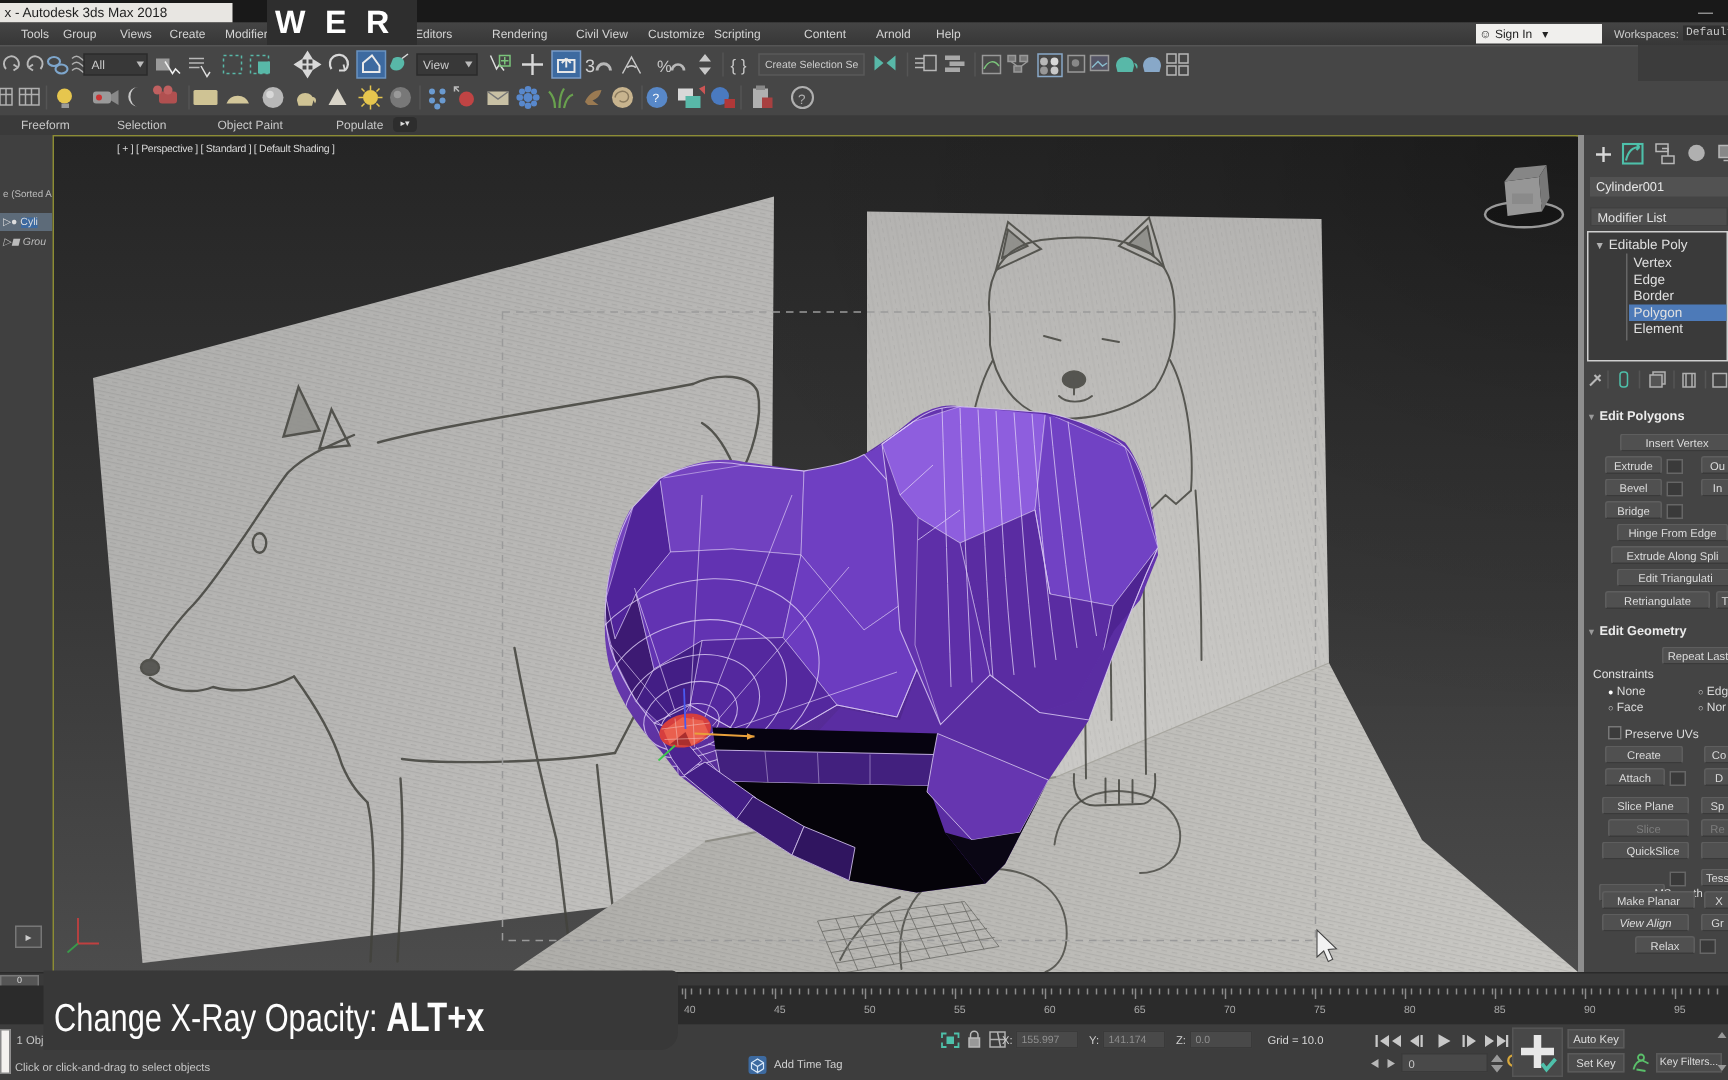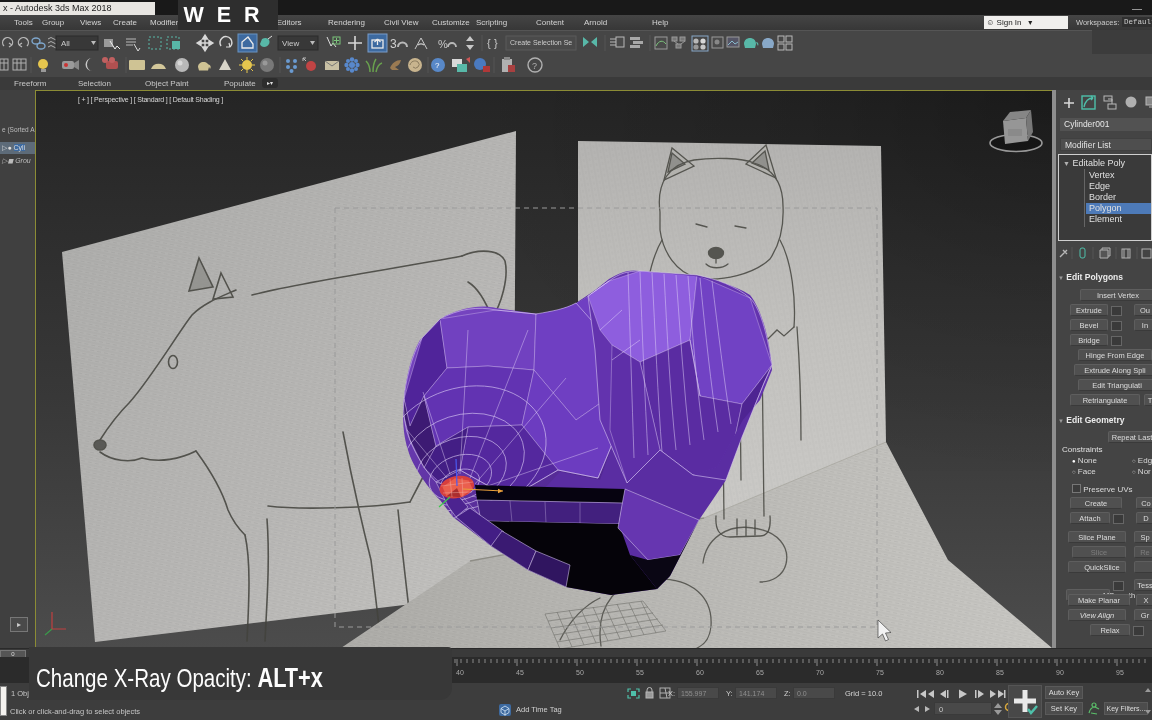--- a/index.html
+++ b/index.html
@@ -64,21 +64,21 @@
     <span class="mi" style="left:80px">Views</span>
     <span class="mi" style="left:113px">Create</span>
     <span class="mi" style="left:150px">Modifiers</span>
     <span class="mi" style="left:270px">h Editors</span>
     <span class="mi" style="left:328px">Rendering</span>
     <span class="mi" style="left:384px">Civil View</span>
     <span class="mi" style="left:432px">Customize</span>
     <span class="mi" style="left:476px">Scripting</span>
     <span class="mi" style="left:536px">Content</span>
     <span class="mi" style="left:584px">Arnold</span>
-    <span class="mi" style="left:652px">Help</span>
+    <span class="mi" style="left:624px">Help</span>
     <div class="abs" id="signin">&nbsp;☺&nbsp;Sign In&nbsp;&nbsp;&nbsp;▾</div>
     <span class="abs" id="wsp">Workspaces:&nbsp;</span>
     <span class="abs" style="left:1122px;top:2px;background:#303030;color:#ccc;font-size:7.5px;padding:1px 2px;font-family:Liberation Mono, monospace;">Default</span>
   </div>
 
   <div class="abs" id="wer">WER</div>
 
   <div class="abs" id="tb1">
       <svg width="1152" height="24" style="position:absolute">
     <g stroke="#b8b8b8" fill="none" stroke-width="1.3">

